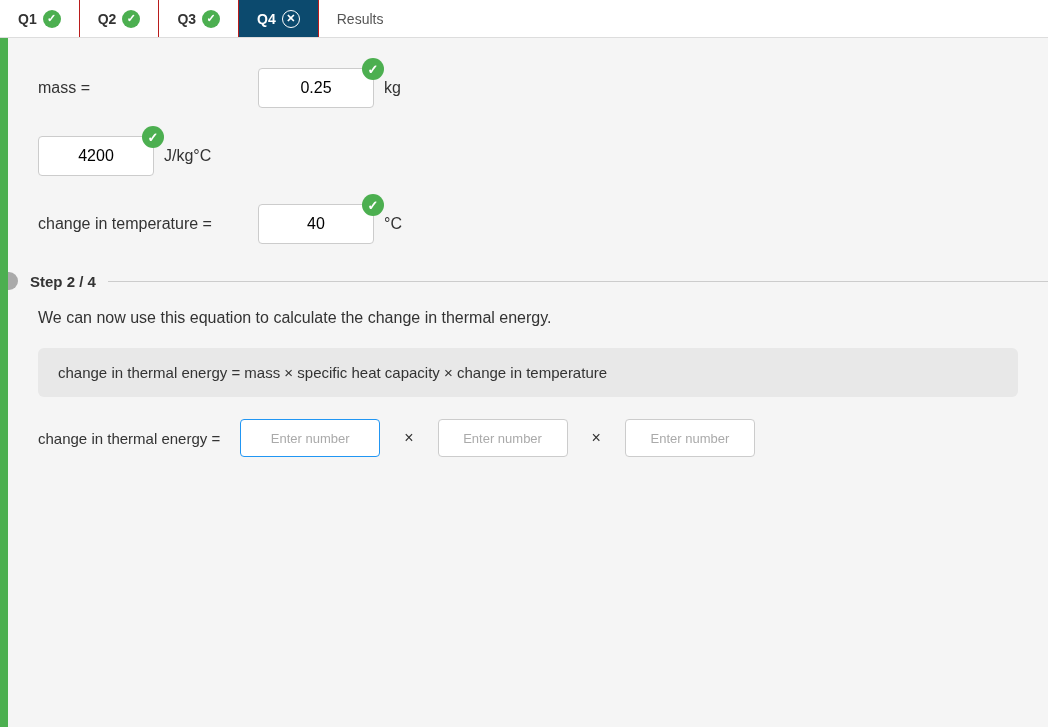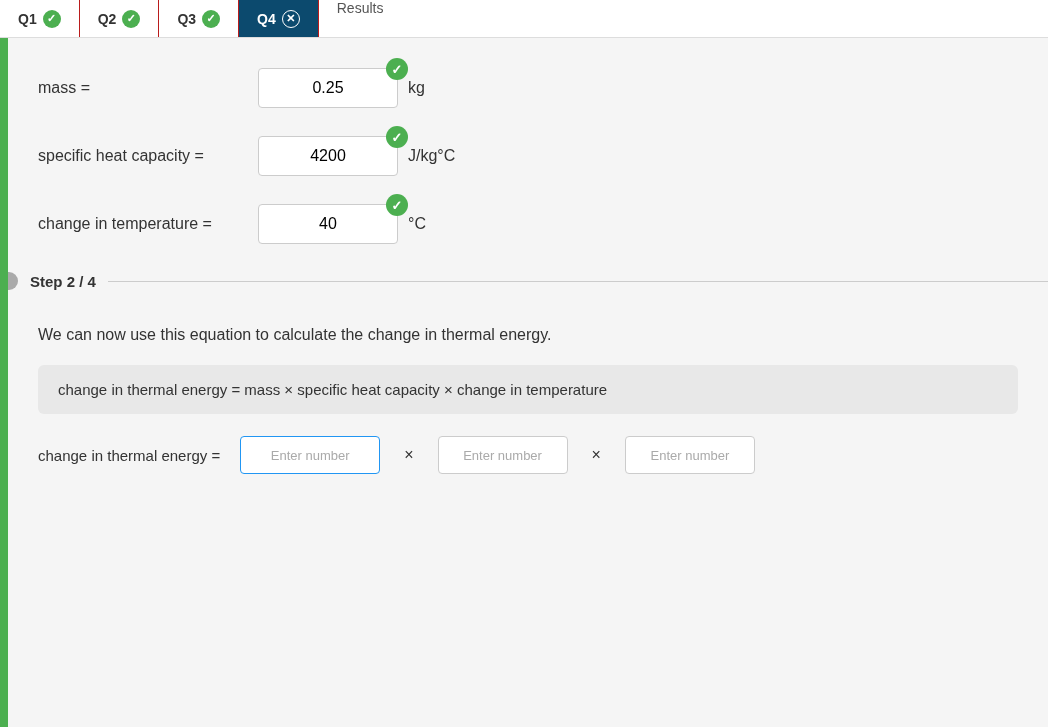--- a/index.html
+++ b/index.html
@@ -61,20 +61,21 @@
       color: white;
     }
     .nav-tab.active-q4 .x-icon {
       background: transparent;
       border: 1.5px solid white;
     }
     .results-tab {
       padding: 0 18px;
       height: 100%;
       display: flex;
+      align-items: center;
       font-size: 14px;
       color: #555;
     }
 
     
     .main-content {
       display: flex;
       height: calc(727px - 38px);
     }
 
@@ -105,21 +106,21 @@
       color: #333;
       min-width: 220px;
     }
 
     .input-wrapper {
       position: relative;
       display: inline-block;
     }
 
     .input-field {
-      width: 140px;
+      width: 116px;
       height: 40px;
       border: 1.5px solid #ccc;
       border-radius: 4px;
       font-size: 16px;
       text-align: center;
       background: #fff;
       outline: none;
       padding: 0 8px;
     }
 
@@ -281,38 +282,37 @@
     <div class="input-row" style="margin-top: 10px;">
       <span class="input-label">mass =</span>
       <div class="input-wrapper">
         <input class="input-field" type="text" value="0.25" style="">
         <span class="check-badge">✓</span>
       </div>
       <span class="unit-label">kg</span>
     </div>
 
     <div class="input-row">
-      <span class="input-label">specific heat capacity =</span>
       <div class="input-wrapper">
         <input class="input-field" type="text" value="4200" style="">
         <span class="check-badge">✓</span>
       </div>
       <span class="unit-label">J/kg°C</span>
     </div>
 
     <div class="input-row">
       <span class="input-label">change in temperature =</span>
       <div class="input-wrapper">
         <input class="input-field" type="text" value="40" style="">
         <span class="check-badge">✓</span>
       </div>
       <span class="unit-label">°C</span>
     </div>
 
-    <div style="display:flex; align-items:center; margin: 10px 0 33px -38px; width: calc(100% + 68px); text-align: right;">
+    <div style="display:flex; align-items:center; margin: 10px 0 16px -38px; width: calc(100% + 68px); text-align: right;">
       <div class="step-dot"></div>
       <span class="step-label">Step 2 / 4</span>
       <div class="step-line"></div>
     </div>
 
     <p class="step-description">We can now use this equation to calculate the change in thermal energy.</p>
 
     <div class="equation-box">
       <span>change in thermal energy = mass × specific heat capacity × change in temperature</span>
     </div>

